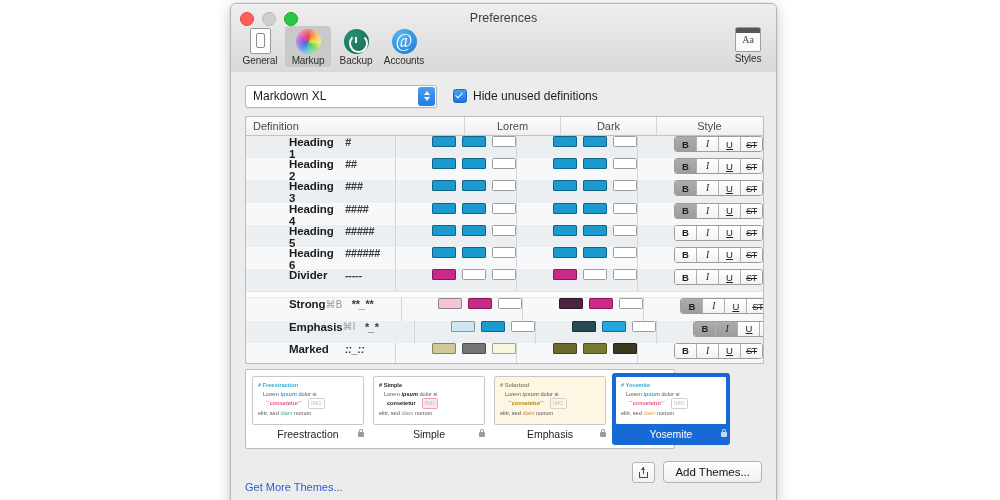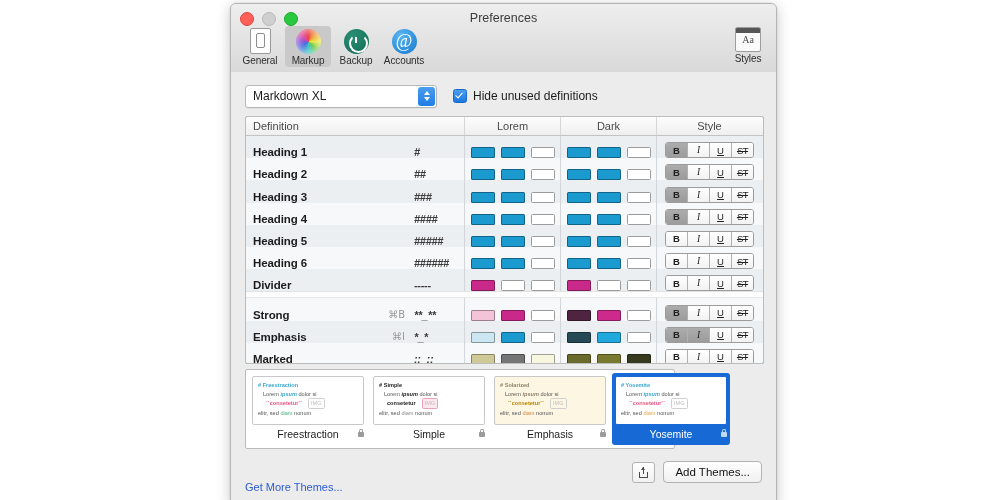--- a/index.html
+++ b/index.html
@@ -109,21 +109,21 @@
   .th.def{width:219px;padding-left:7px;text-align:left;}
   .th.mid{width:96px;text-align:center;}
   .th.style{width:105px;text-align:center;border-right:none;}
 
   .tbody{position:relative;}
   .trow{display:flex;height:22.2px;align-items:center;box-sizing:border-box;}
   .trow.odd{background:#eceff2;}
   .trow.even{background:#f7f8f9;}
   .grp-gap{height:5px;background:#fdfdfd;border-top:1px solid #e3e3e3;border-bottom:1px solid #e8e8e8;}
 
-  .cell{height:100%;box-sizing:border-box;display:flex;align-items:flex-end;}
+  .cell{height:100%;box-sizing:border-box;display:flex;align-items:flex-start;margin-left:36px;}
   .c-def{width:219px;border-right:1px solid #d2d6da;padding:0 6px 0 7px;justify-content:space-between;}
   .c-name{font-size:11.5px;font-weight:bold;color:#1c1c1c;letter-spacing:-0.1px;}
   .c-right{display:flex;align-items:center;gap:9px;}
   .c-key{font-size:10px;color:#9a9a9a;font-family:"DejaVu Sans",sans-serif;}
   .c-mark{font-size:11px;font-weight:bold;color:#3a3a3a;font-style:italic;min-width:44px;text-align:left;letter-spacing:-0.3px;}
   .c-sw{width:96px;border-right:1px solid #d2d6da;justify-content:center;gap:6px;}
   .c-sw.last{border-right:1px solid #d2d6da;}
   .c-style{width:105px;justify-content:center;border-right:none;}
 
   .sw{width:24px;height:11px;border-radius:1.5px;border:1px solid rgba(0,0,0,0.35);box-sizing:border-box;}

